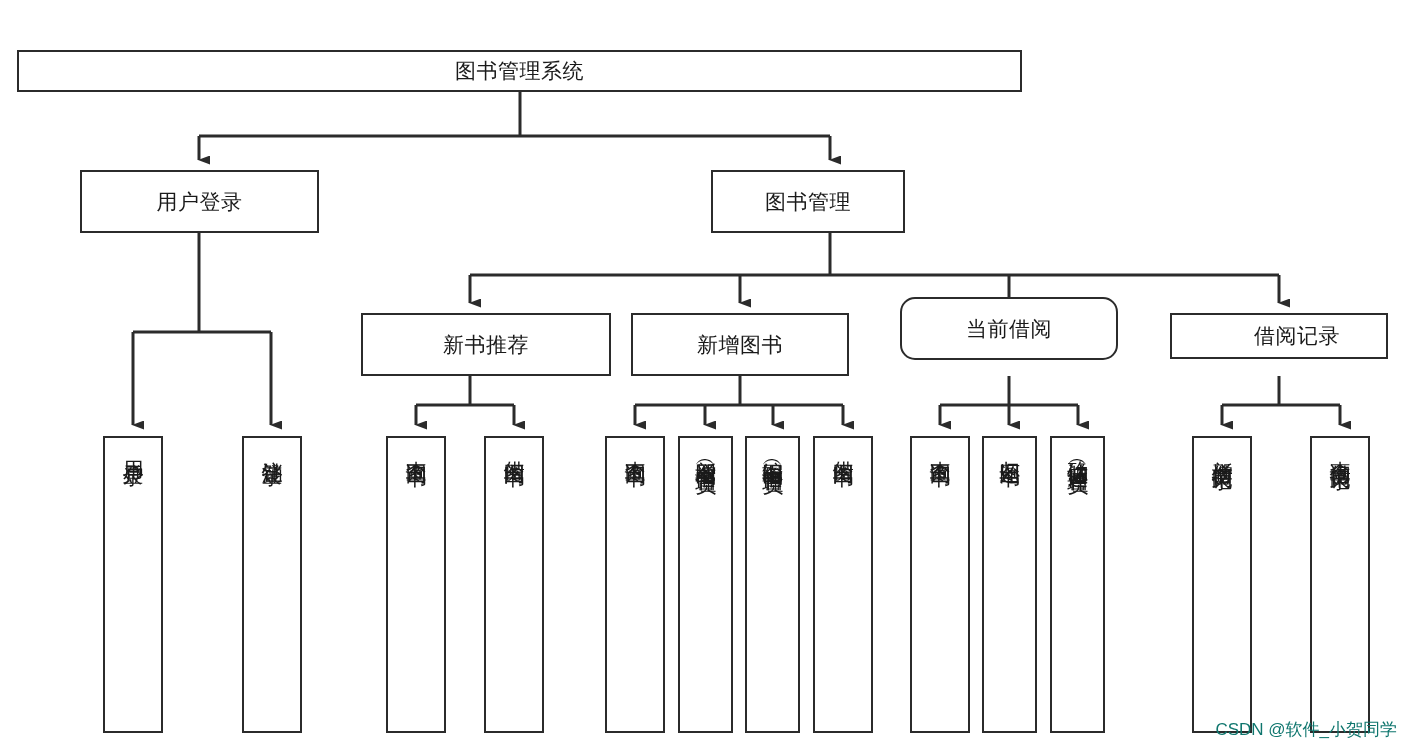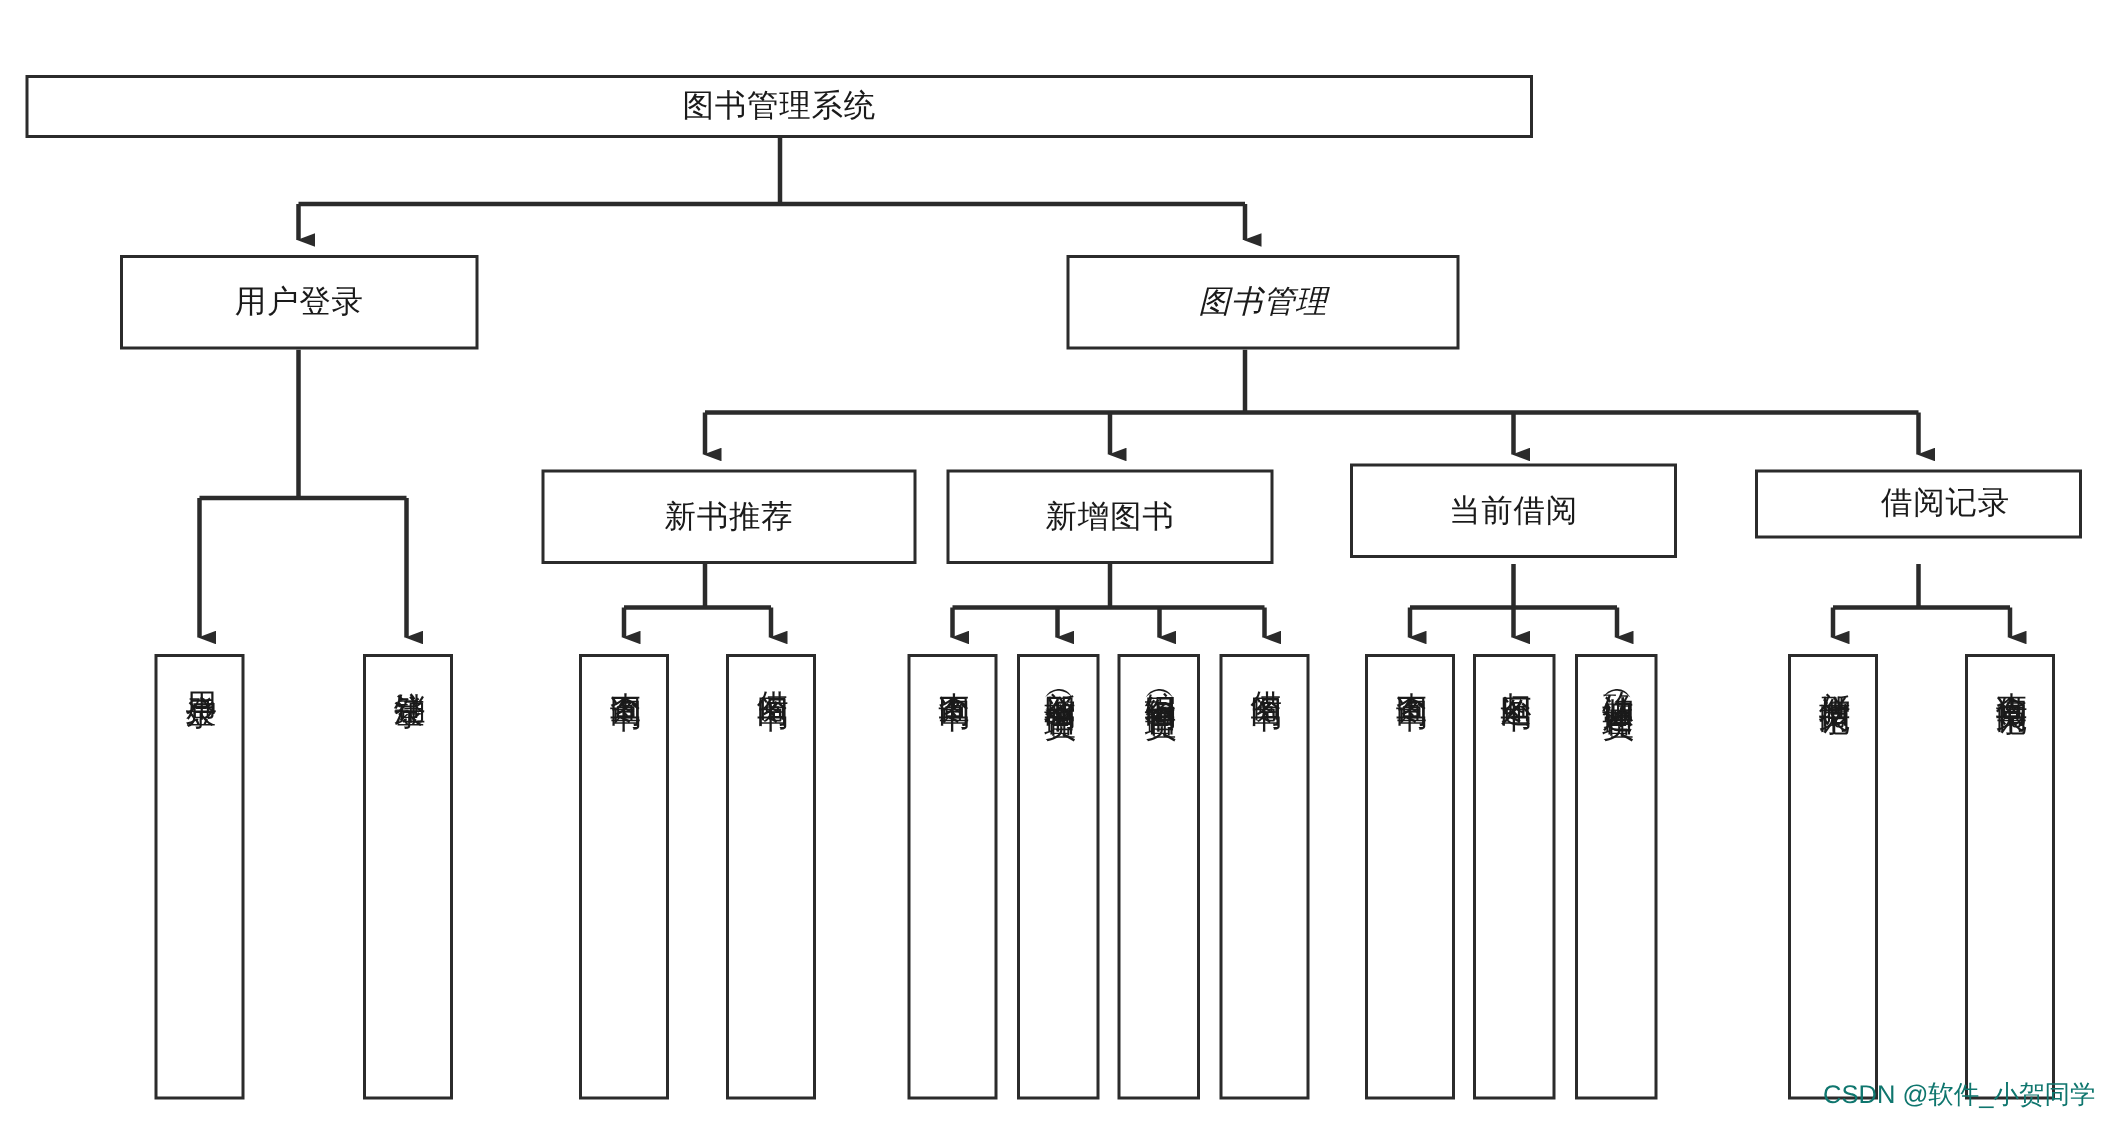--- a/index.html
+++ b/index.html
@@ -121,31 +121,31 @@
     </g>
   </svg>
 
   <div class="node-box" style="left:17px; top:14px; width:1005px; height:42px;margin-top:36px;">
     <span class="node-label-h">图书管理系统</span>
   </div>
 
   <div class="node-box" style="left:80px; top:170px; width:239px; height:63px;">
     <span class="node-label-h">用户登录</span>
   </div>
-  <div class="node-box" style="left:711px; top:170px; width:262px; height:63px;font-style:italic;">
+  <div class="node-box" style="left:711px; top:170px; width:194px; height:63px;">
     <span class="node-label-h">图书管理</span>
   </div>
 
   <div class="node-box" style="left:361px; top:313px; width:250px; height:63px;">
     <span class="node-label-h">新书推荐</span>
   </div>
   <div class="node-box" style="left:631px; top:313px; width:218px; height:63px;">
     <span class="node-label-h">新增图书</span>
   </div>
-  <div class="node-box" style="left:900px; top:309px; width:218px; height:63px;">
+  <div class="node-box" style="left:900px; top:297px; width:218px; height:63px;border-radius:15px;">
     <span class="node-label-h">当前借阅</span>
   </div>
   <div class="node-box" style="left:1170px; top:313px; width:218px; height:46px;padding-left:36px;">
     <span class="node-label-h">借阅记录</span>
   </div>
 
   <div class="node-box vertical" style="left:103px; top:436px; width:60px; height:297px;">
     <span class="node-label-v">用户登录</span>
   </div>
   <div class="node-box vertical" style="left:242px; top:436px; width:60px; height:297px;">

